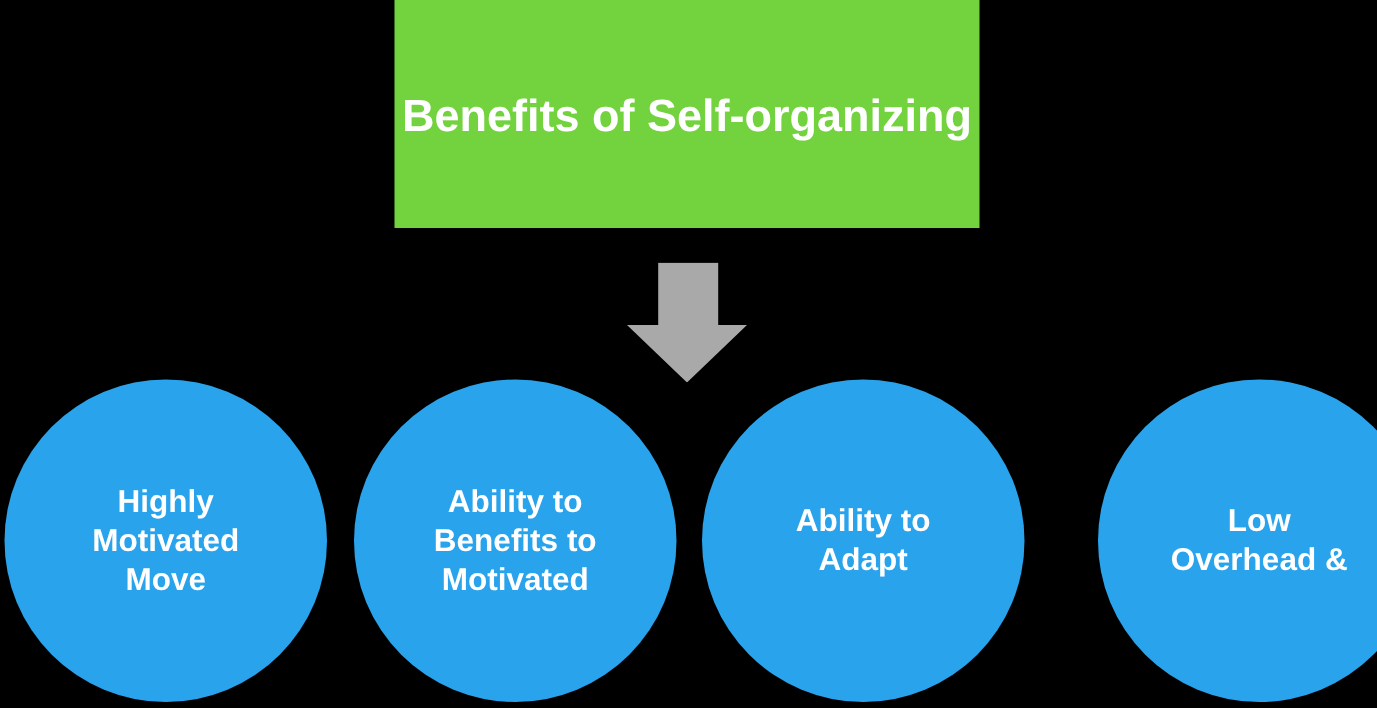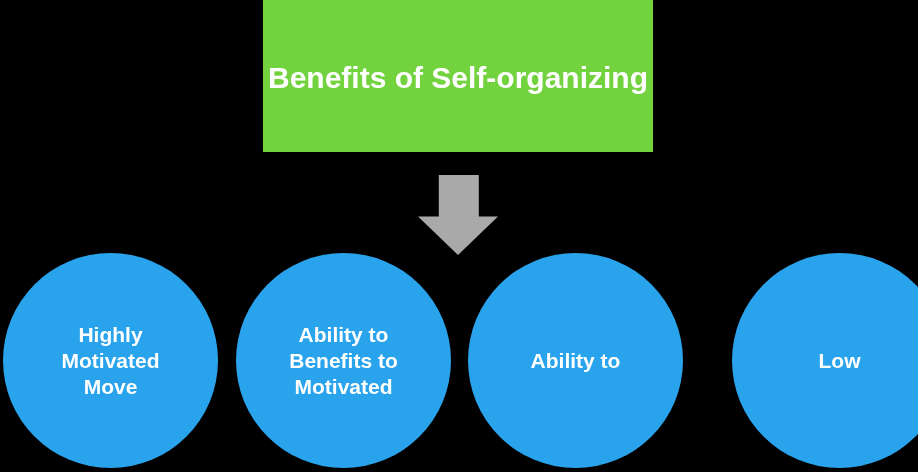--- a/index.html
+++ b/index.html
@@ -90,22 +90,24 @@
     <div class="circle-text">
       <span>Ability to</span>
       <span>Benefits to</span>
       <span>Motivated</span>
     </div>
   </div>
 
   <div class="circle c3">
     <div class="circle-text">
       <span>Ability to</span>
+      <span>Adapt</span>
     </div>
   </div>
 
   <div class="circle c4">
     <div class="circle-text">
       <span>Low</span>
+      <span>Overhead &amp;</span>
     </div>
   </div>
 
 </div>
 
 </body></html>

